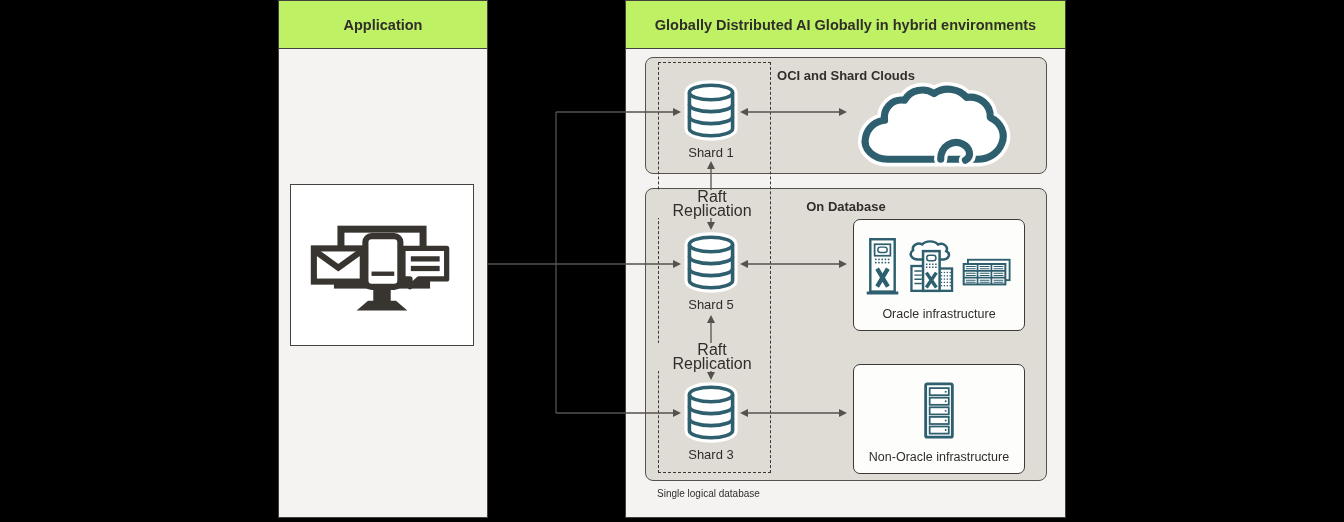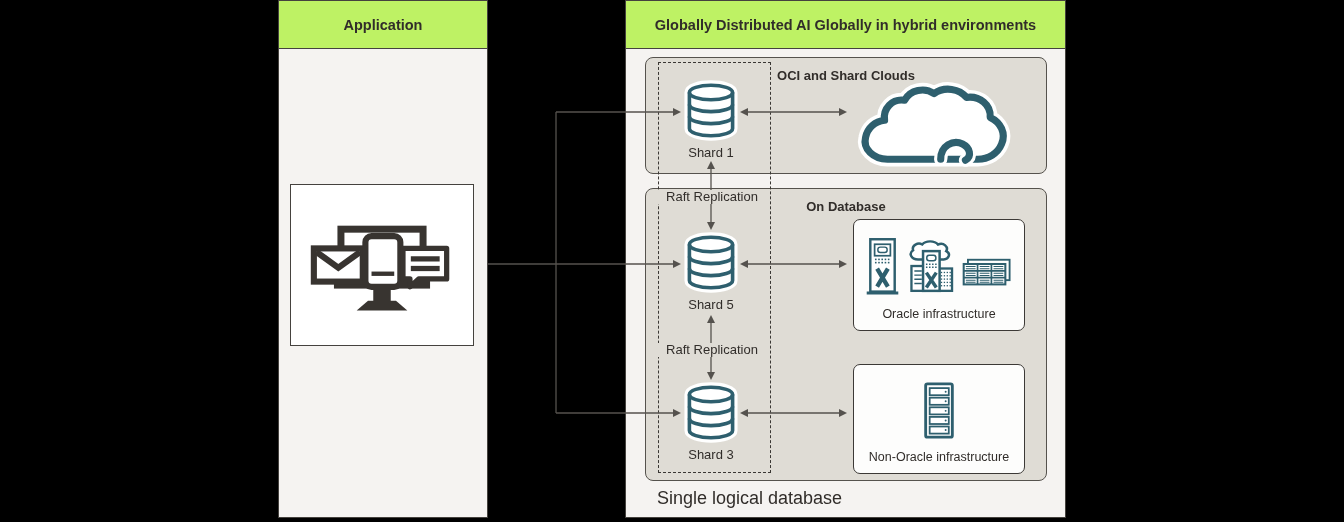--- a/index.html
+++ b/index.html
@@ -24,24 +24,24 @@
   .cyl-1{top:81px;} .cyl-2{top:233px;} .cyl-3{top:383px;}
   .shard-label{position:absolute;left:33px;width:104px;text-align:center;font-size:13px;z-index:2;}
   .lab-1{top:144px;} .lab-2{top:296px;} .lab-3{top:446px;}
   .cloudwrap{position:absolute;left:231px;top:82px;z-index:2;}
   .white-box{position:absolute;left:227px;width:172px;background:#fdfdfc;border:1px solid #3c3936;
              border-radius:7px;box-sizing:border-box;z-index:2;}
   .oracle-box{top:218px;height:112px;}
   .nonoracle-box{top:363px;height:110px;}
   .icon-row{position:absolute;top:17px;left:0;right:0;display:flex;justify-content:center;align-items:flex-end;gap:5px;}
   .infra-label{position:absolute;left:0;right:0;bottom:9px;text-align:center;font-size:12.5px;}
-  .raft{position:absolute;left:31px;width:110px;text-align:center;font-size:13px;
+  .raft{position:absolute;left:31px;width:110px;text-align:center;font-size:16px;
         background:#dfdcd5;z-index:5;line-height:14px;}
   .raft1{top:189px;} .raft2{top:342px;}
-  .footer-label{position:absolute;left:31px;top:487px;font-size:18px;z-index:2;}
+  .footer-label{position:absolute;left:31px;top:487px;font-size:10px;z-index:2;}
   .overlay{position:absolute;left:0;top:0;width:1344px;height:522px;z-index:4;pointer-events:none;}
   svg{overflow:visible;display:block;}
 </style>
 </head>
 <body>
 
 <div class="stage">
 
   <div class="panel left-panel">
     <div class="panel-header">

